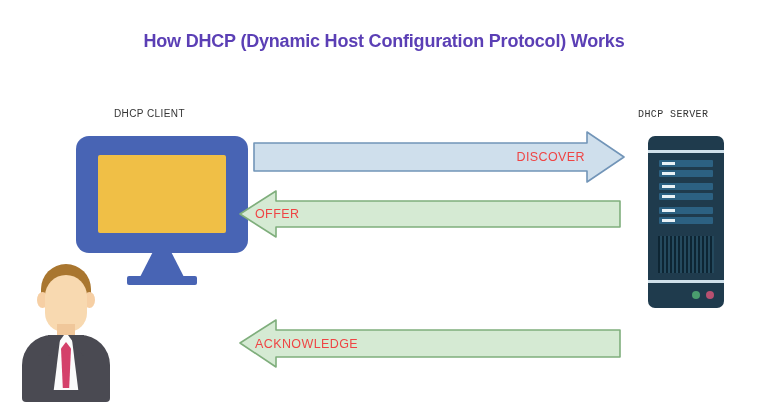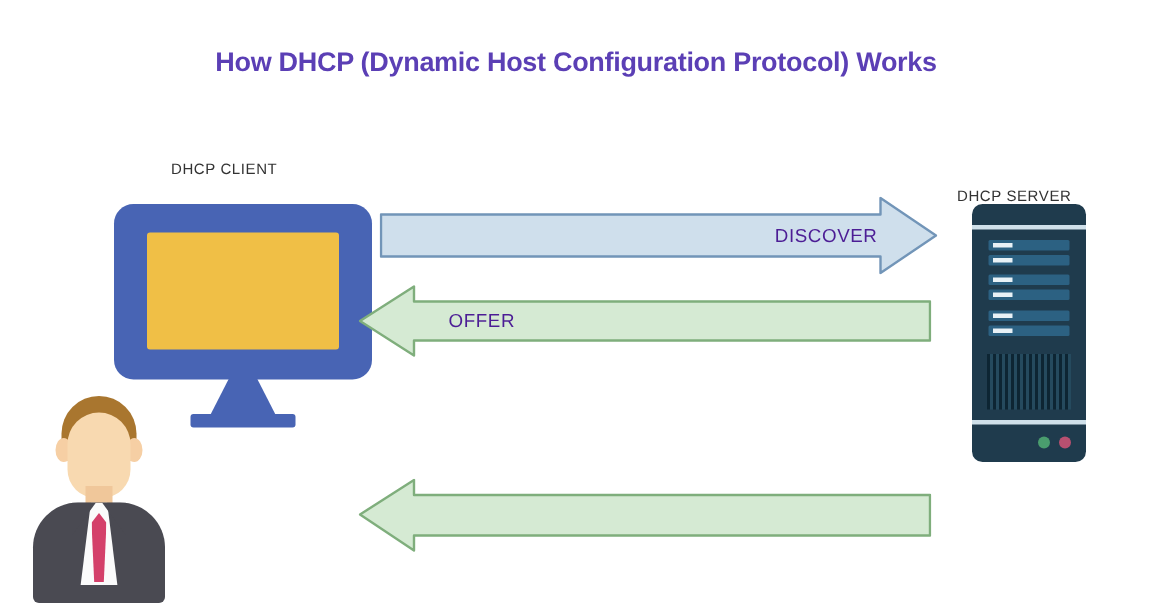--- a/index.html
+++ b/index.html
@@ -36,21 +36,21 @@
 
   
   .node-label {
     position: absolute;
     font-size: 10px;
     color: #333333;
     letter-spacing: 0.4px;
     white-space: nowrap;
   }
   .label-client { left: 114px; top: 108px; }
-  .label-server { left: 638px; top: 126px; }
+  .label-server { left: 638px; top: 109px; font-family: Liberation Mono, monospace; }
 
   
   .monitor {
     position: absolute;
     left: 76px;
     top: 136px;
     width: 172px;
     height: 117px;
     background: #4864b4;
     border-radius: 13px;
@@ -272,33 +272,33 @@
   
   .arrow {
     position: absolute;
     display: flex;
     align-items: center;
   }
   .arrow svg { position: absolute; left: 0; top: 0; }
   .arrow-label {
     position: relative;
     font-size: 12.5px;
-    color: #4c1d95;
+    color: #ef4444;
     letter-spacing: 0.4px;
     white-space: nowrap;
     z-index: 2;
   }
 
   .arrow-right { }
   .arrow-right .arrow-label {
     margin-left: auto;
     margin-right: 40px;
   }
   .arrow-left .arrow-label {
-    margin-left: 60px;
+    margin-left: 16px;
   }
 
   .arrow-discover { left: 253px; top: 131px; width: 372px; height: 52px; }
   .arrow-offer    { left: 239px; top: 190px; width: 382px; height: 48px; }
   .arrow-request  { left: 253px; top: 259px; width: 372px; height: 52px; }
   .arrow-ack      { left: 239px; top: 319px; width: 382px; height: 49px; }
 </style>
 </head>
 <body>
 
@@ -369,15 +369,16 @@
       <polygon points="1,24 37,1 37,11 381,11 381,37 37,37 37,47" fill="#d5ead3" stroke="#7fae7c" stroke-width="1.6" stroke-linejoin="round"></polygon>
     </svg>
     <span class="arrow-label">OFFER</span>
   </div>
 
 
   <div class="arrow arrow-left arrow-ack">
     <svg width="382" height="49" viewBox="0 0 382 49">
       <polygon points="1,24 37,1 37,11 381,11 381,38 37,38 37,48" fill="#d5ead3" stroke="#7fae7c" stroke-width="1.6" stroke-linejoin="round"></polygon>
     </svg>
+    <span class="arrow-label">ACKNOWLEDGE</span>
   </div>
 
 </div>
 
 </body></html>

